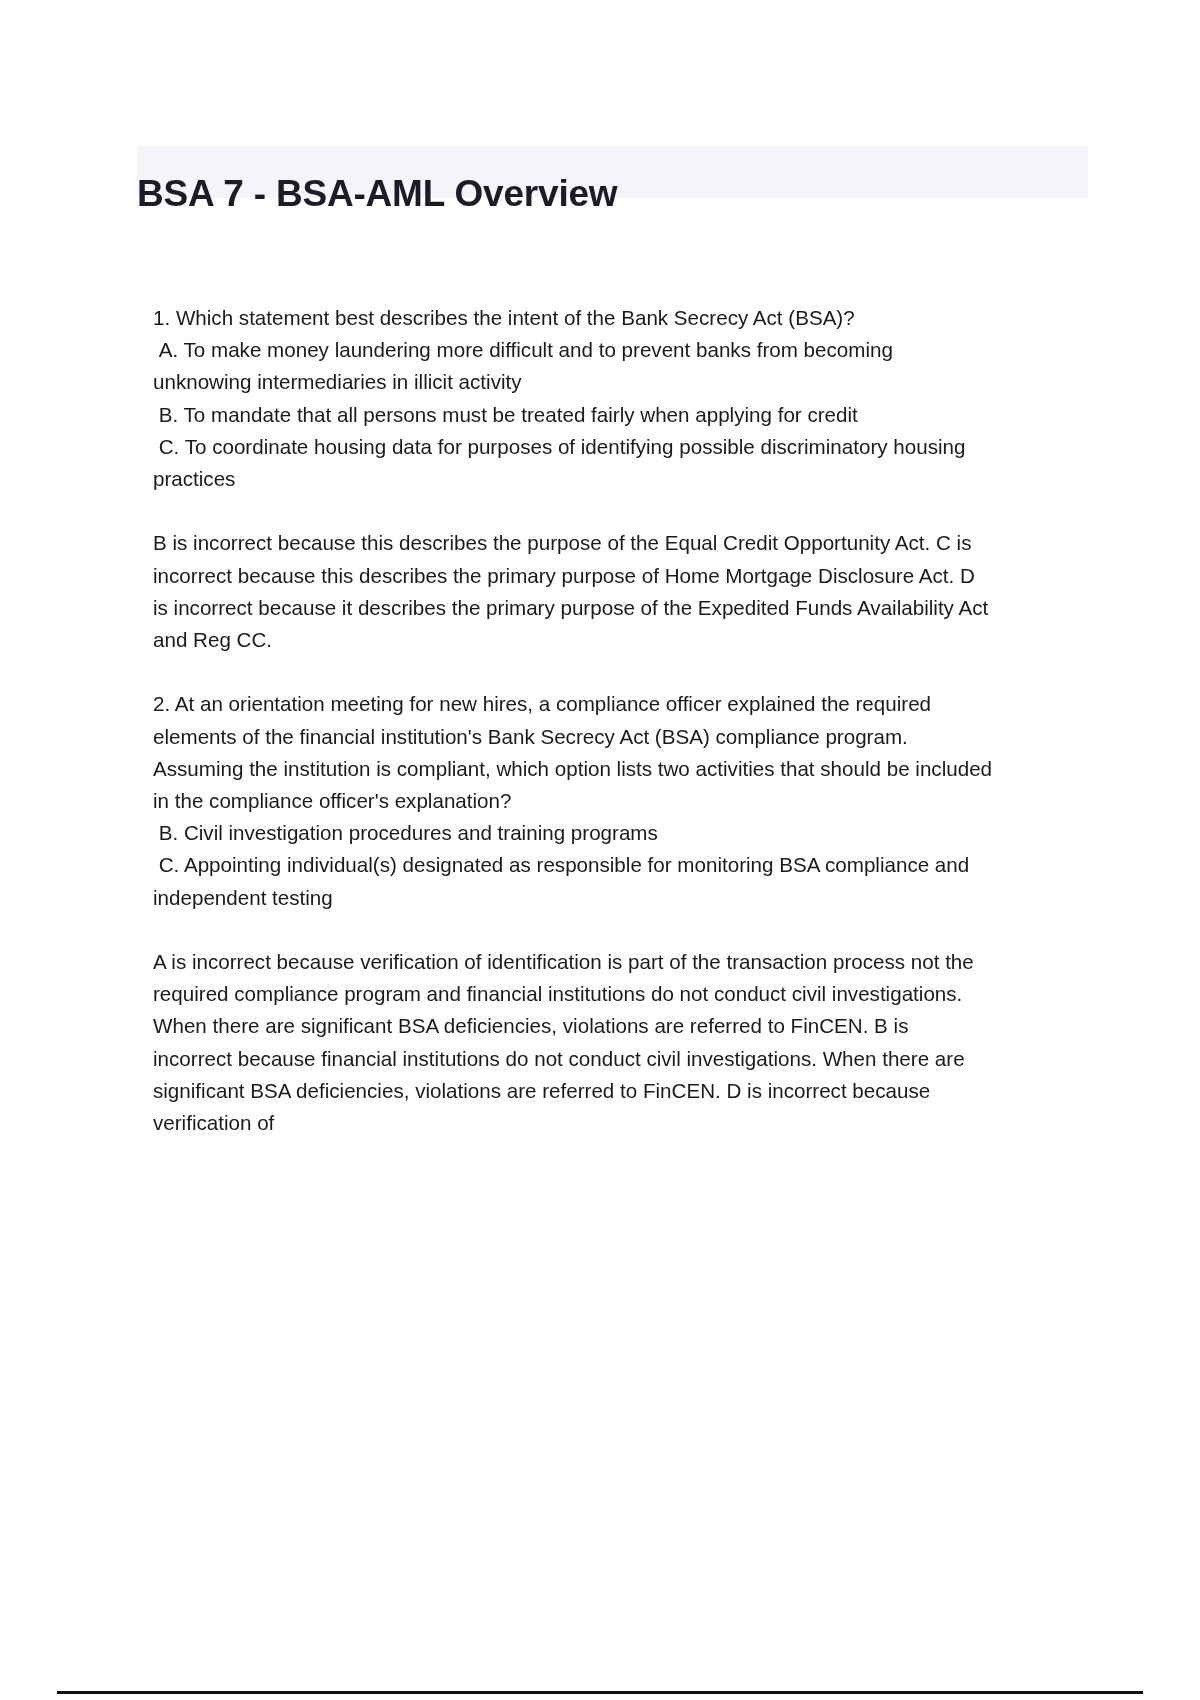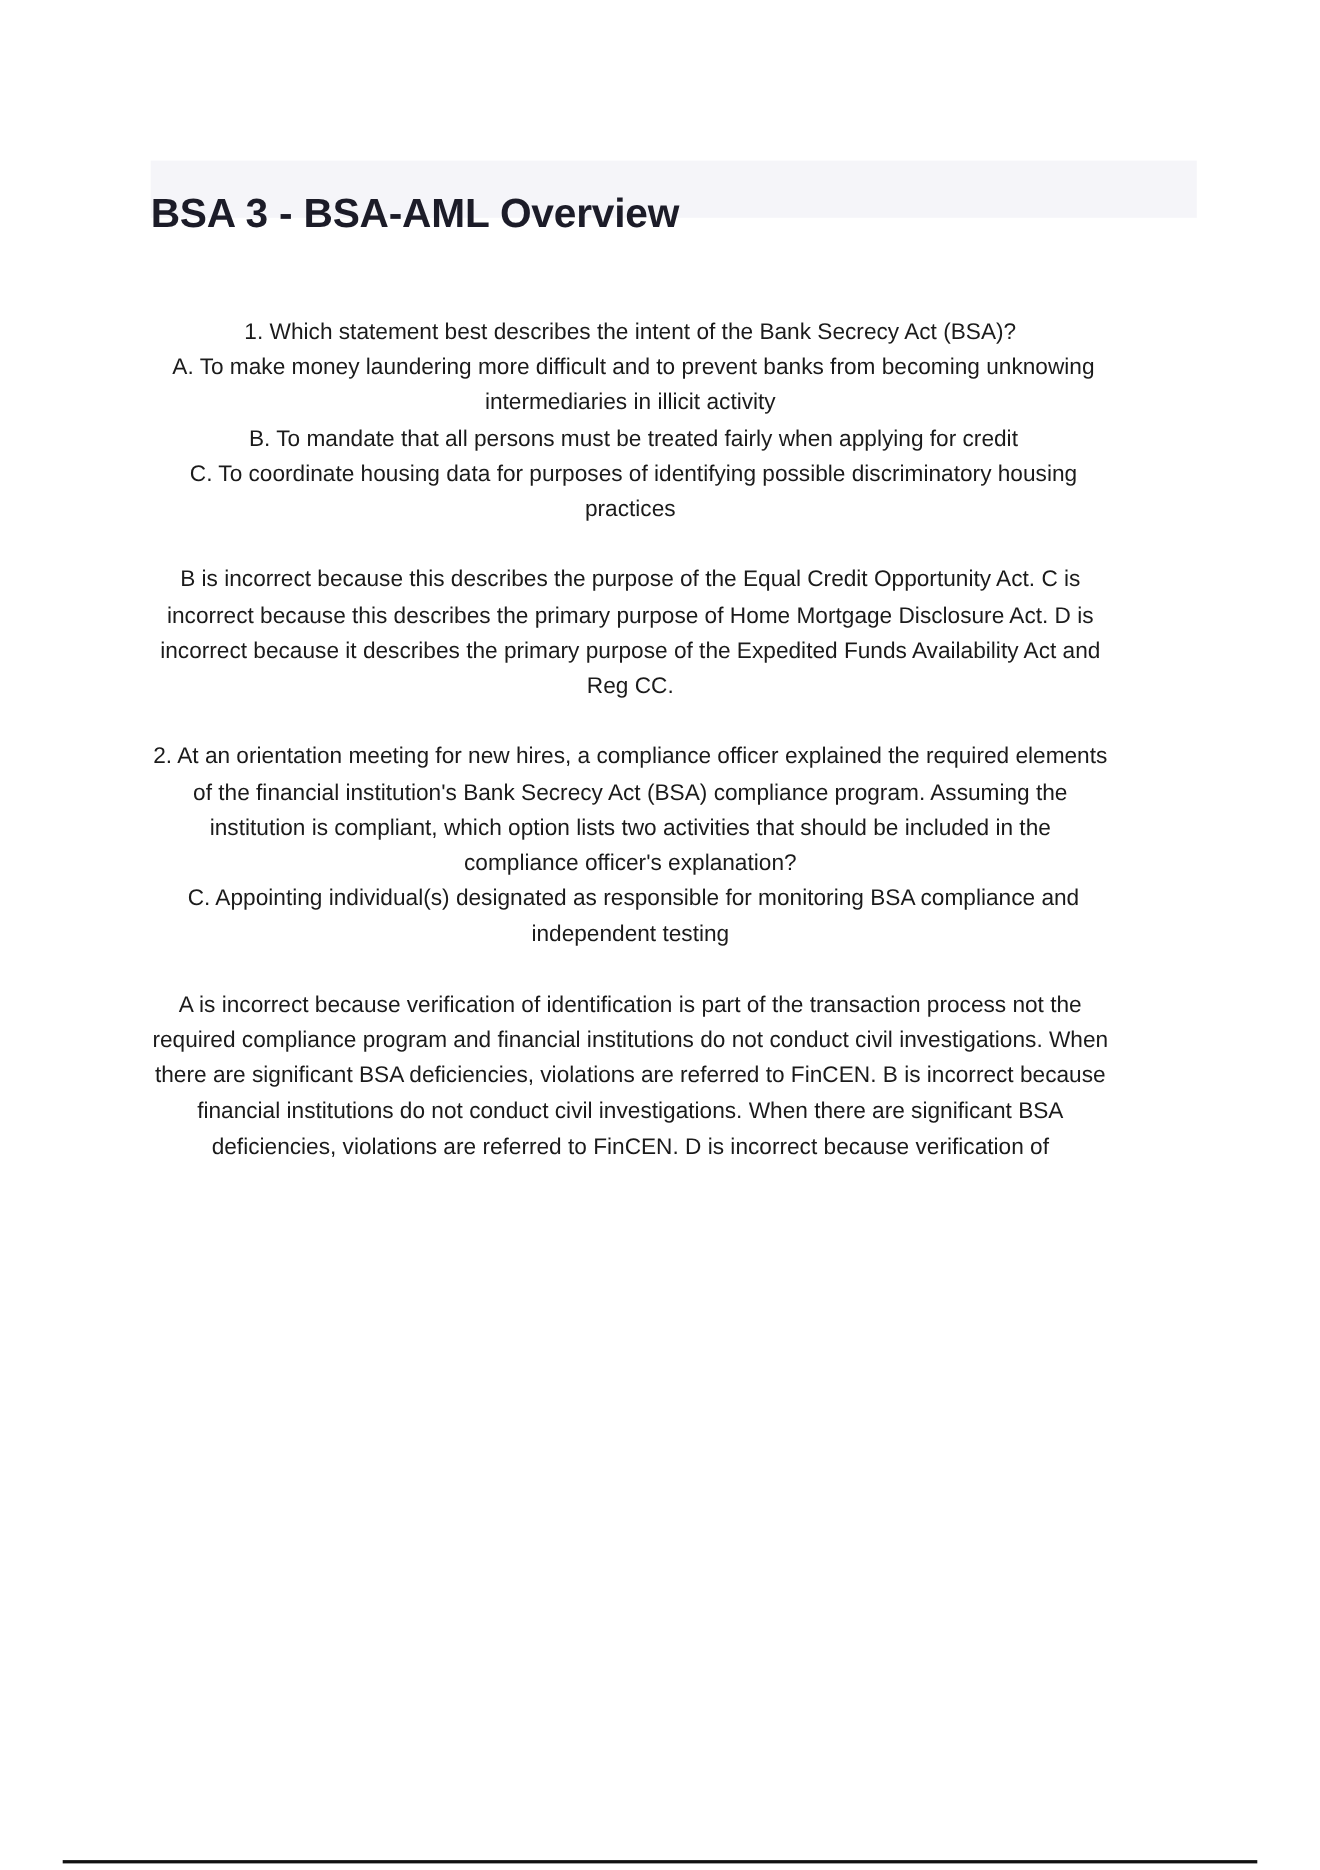--- a/index.html
+++ b/index.html
@@ -52,23 +52,22 @@
     position: absolute;
     left: 137px;
     top: 286px;
     width: 872px;
     font-size: 20.6px;
     line-height: 32.2px;
     color: #1b1b1b;
   }
 
   .block {
-    margin: 0;
+    margin: 16px;
     padding: 0;
-    text-align: center;
   }
   .block + .block {
     margin-top: 32.2px;
   }
 
   .line {
     display: block;
     white-space: pre-wrap;
     word-break: normal;
   }
@@ -88,37 +87,38 @@
     height: 0;
     border-top: 3px solid #111111;
   }
 </style>
 </head>
 <body>
 
 <div class="page">
 
   <div class="title-band"></div>
-  <h1 class="doc-title">BSA 3 - BSA-AML Overview</h1>
+  <h1 class="doc-title">BSA 7 - BSA-AML Overview</h1>
 
   <div class="content">
 
     <div class="block">
       <span class="line">1. Which statement best describes the intent of the Bank Secrecy Act (BSA)?</span>
       <span class="opt"> A. To make money laundering more difficult and to prevent banks from becoming unknowing intermediaries in illicit activity</span>
       <span class="opt"> B. To mandate that all persons must be treated fairly when applying for credit</span>
       <span class="opt"> C. To coordinate housing data for purposes of identifying possible discriminatory housing practices</span>
     </div>
 
     <div class="block">
       <span class="line">B is incorrect because this describes the purpose of the Equal Credit Opportunity Act. C is incorrect because this describes the primary purpose of Home Mortgage Disclosure Act. D is incorrect because it describes the primary purpose of the Expedited Funds Availability Act and Reg CC.</span>
     </div>
 
     <div class="block">
       <span class="line">2. At an orientation meeting for new hires, a compliance officer explained the required elements of the financial institution's Bank Secrecy Act (BSA) compliance program. Assuming the institution is compliant, which option lists two activities that should be included in the compliance officer's explanation?</span>
+      <span class="opt"> B. Civil investigation procedures and training programs</span>
       <span class="opt"> C. Appointing individual(s) designated as responsible for monitoring BSA compliance and independent testing</span>
     </div>
 
     <div class="block">
       <span class="line">A is incorrect because verification of identification is part of the transaction process not the required compliance program and financial institutions do not conduct civil investigations. When there are significant BSA deficiencies, violations are referred to FinCEN. B is incorrect because financial institutions do not conduct civil investigations. When there are significant BSA deficiencies, violations are referred to FinCEN. D is incorrect because verification of</span>
     </div>
 
   </div>
 
   <div class="footer-rule"></div>

